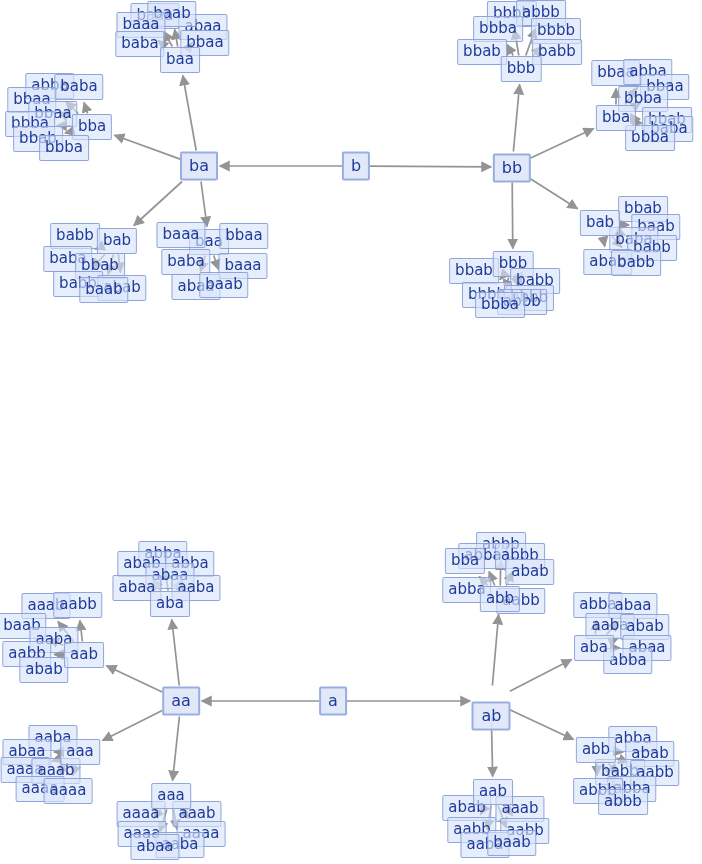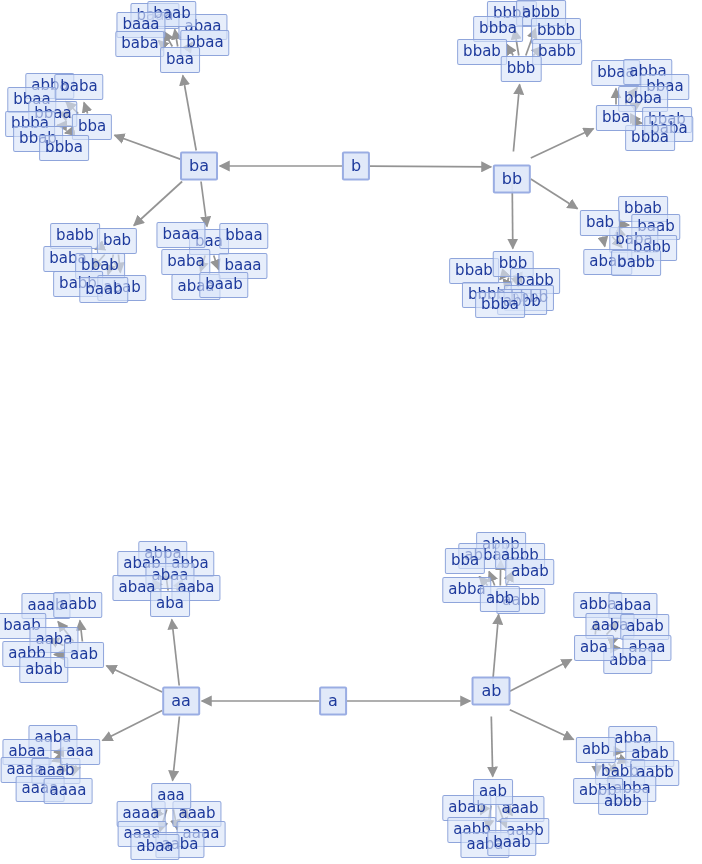--- a/index.html
+++ b/index.html
@@ -124,24 +124,24 @@
         <line x1="603.0" y1="763.5" x2="615.0" y2="786.5" stroke="#949494" stroke-width="1.7" marker-end="url(#arrow)"></line>
         <line x1="485.5" y1="805.5" x2="480.6" y2="814.5" stroke="#949494" stroke-width="1.7" marker-end="url(#arrow)"></line>
         <line x1="504.1" y1="805.5" x2="512.3" y2="815.5" stroke="#949494" stroke-width="1.7" marker-end="url(#arrow)"></line>
         <line x1="491.0" y1="805.5" x2="487.3" y2="829.5" stroke="#949494" stroke-width="1.7" marker-end="url(#arrow)"></line>
         <line x1="498.0" y1="805.5" x2="506.2" y2="827.5" stroke="#949494" stroke-width="1.7" marker-end="url(#arrow)"></line>
       </g>
   </svg>
   <div id="nodes">
       <div class="node center" style="left: 356px; top: 166px;">b</div>
       <div class="node center" style="left: 199px; top: 166px;">ba</div>
-      <div class="node center" style="left: 512px; top: 179px; text-align: center;">bb</div>
+      <div class="node center" style="left: 512px; top: 168px; text-align: center;">bb</div>
       <div class="node center" style="left: 333px; top: 701px;">a</div>
       <div class="node center" style="left: 181px; top: 701px;">aa</div>
-      <div class="node center" style="left: 491px; top: 691px; padding-left: 8px;">ab</div>
+      <div class="node center" style="left: 491px; top: 716px; padding-left: 8px;">ab</div>
       <div class="node" style="left: 155px; top: 16px;">baaa</div>
       <div class="node" style="left: 203px; top: 27px;">abaa</div>
       <div class="node" style="left: 172px; top: 14px;">baab</div>
       <div class="node" style="left: 141px; top: 25px;">baaa</div>
       <div class="node" style="left: 205px; top: 43px;">bbaa</div>
       <div class="node" style="left: 140px; top: 44px;">baba</div>
       <div class="node" style="left: 180px; top: 60px;">baa</div>
       <div class="node" style="left: 50px; top: 86px;">abba</div>
       <div class="node" style="left: 79px; top: 87px;">baba</div>
       <div class="node" style="left: 32px; top: 100px;">bbaa</div>

